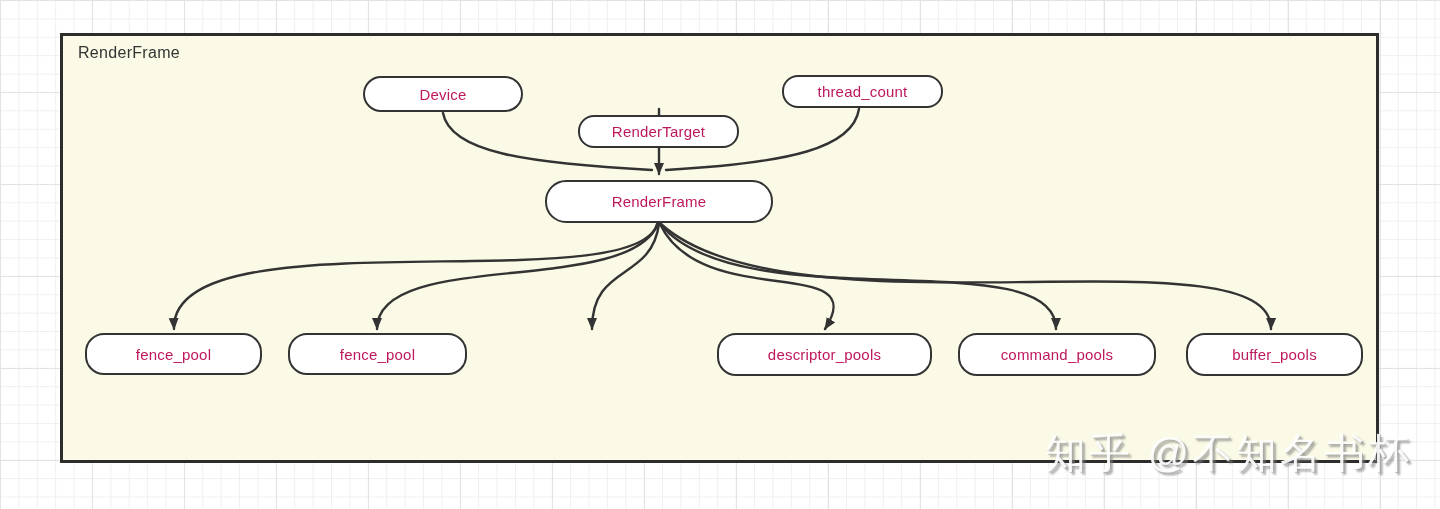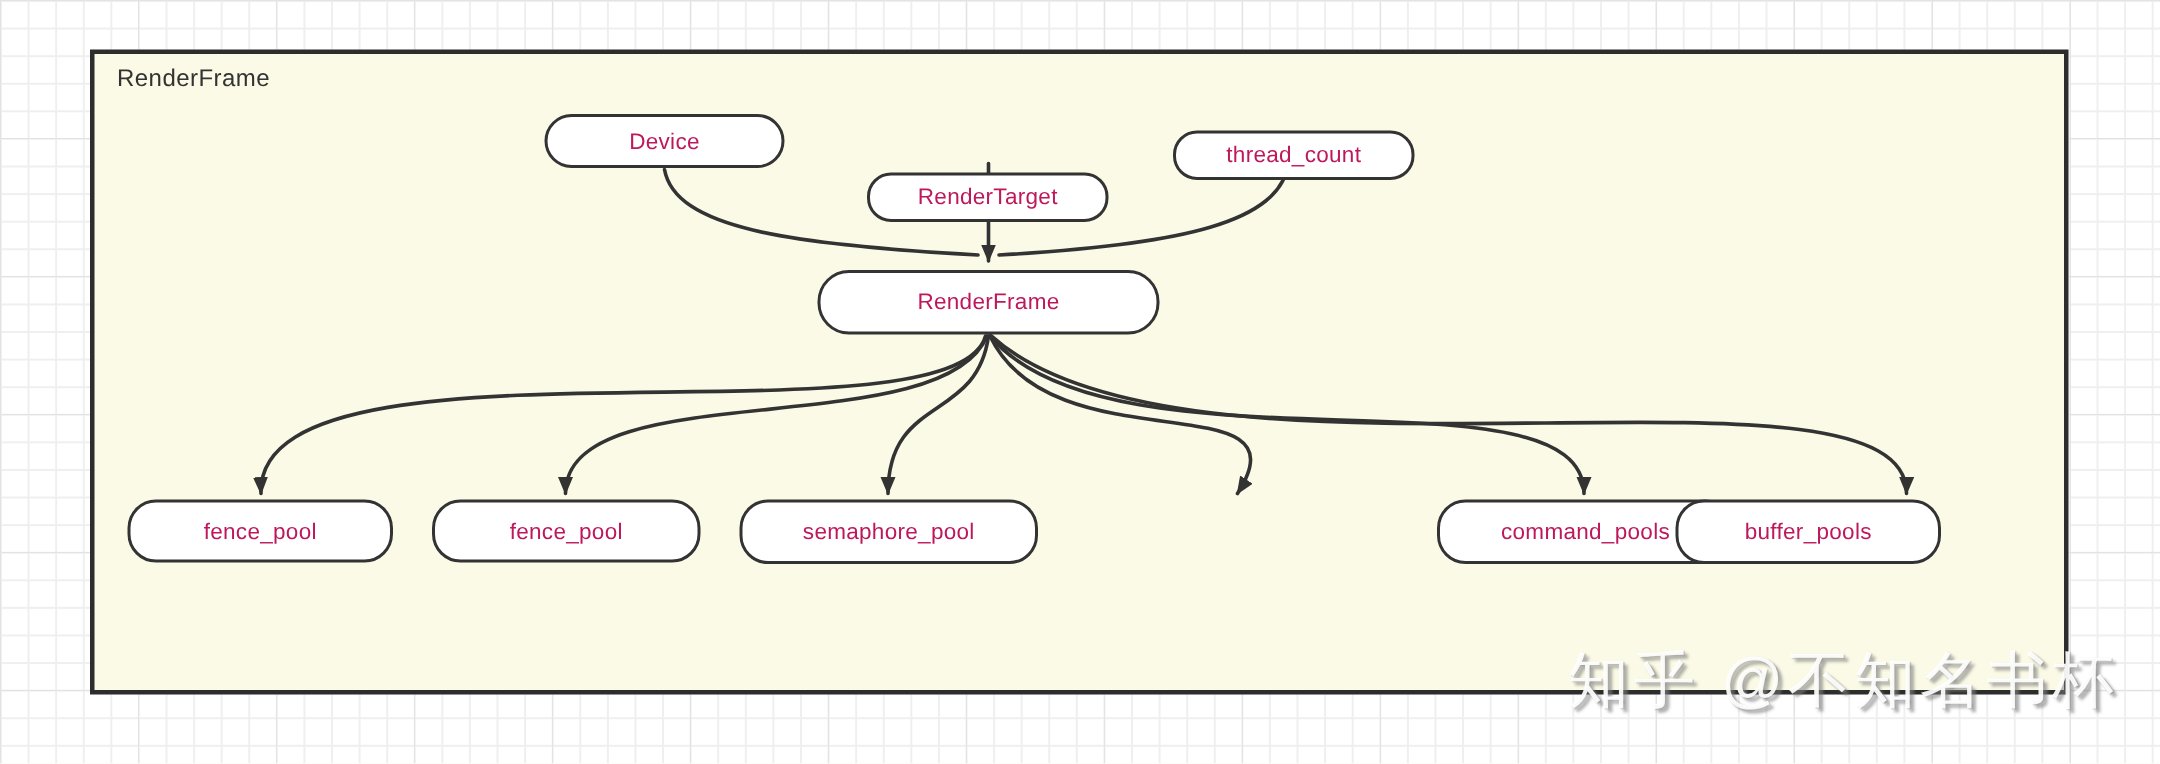--- a/index.html
+++ b/index.html
@@ -72,28 +72,28 @@
     z-index: 5;
     font-size: 41px;
     letter-spacing: 3px;
     color: rgba(255,255,255,0.92);
     text-shadow: 3px 3px 2px rgba(125,125,125,0.60), 1px 1px 1px rgba(125,125,125,0.45);
     white-space: nowrap;
   }
   
   .n-device        { left: 363px;  top: 76px;  width: 160px; height: 36px; }
   .n-rendertarget  { left: 578px;  top: 75px;  width: 161px; height: 33px; border-radius: 16px; margin-top: 40px; }
-  .n-threadcount   { left: 782px;  top: 75px;  width: 161px; height: 33px; border-radius: 16px; margin-top: 12px; }
+  .n-threadcount   { left: 782px;  top: 75px;  width: 161px; height: 33px; border-radius: 16px; }
   .n-renderframe   { left: 545px;  top: 180px; width: 228px; height: 43px; border-radius: 21px; }
   .n-fence1        { left: 85px;   top: 333px; width: 177px; height: 42px; }
   .n-fence2        { left: 288px;  top: 333px; width: 179px; height: 42px; }
   .n-semaphore     { left: 493px;  top: 333px; width: 199px; height: 43px; }
   .n-descriptor    { left: 717px;  top: 333px; width: 215px; height: 43px; }
   .n-command       { left: 958px;  top: 333px; width: 198px; height: 43px; }
-  .n-buffer        { left: 1117px; top: 333px; width: 177px; height: 43px; }
+  .n-buffer        { left: 1186px; top: 333px; width: 177px; height: 43px; }
 </style>
 </head>
 <body>
 
 <div class="canvas">
 
   <div class="frame">
     <div class="frame-label">RenderFrame</div>
   </div>
 
@@ -129,22 +129,22 @@
   </div>
   <div class="node n-renderframe">
     <span>RenderFrame</span>
   </div>
   <div class="node n-fence1">
     <span>fence_pool</span>
   </div>
   <div class="node n-fence2">
     <span>fence_pool</span>
   </div>
-  <div class="node n-semaphore">
-    <span>semaphore_pool</span>
+  <div class="node n-descriptor">
+    <span>descriptor_pools</span>
   </div>
   <div class="node n-command">
     <span>command_pools</span>
   </div>
   <div class="node n-buffer">
     <span>buffer_pools</span>
   </div>
 
   <div class="watermark">知乎 @不知名书杯</div>
 

